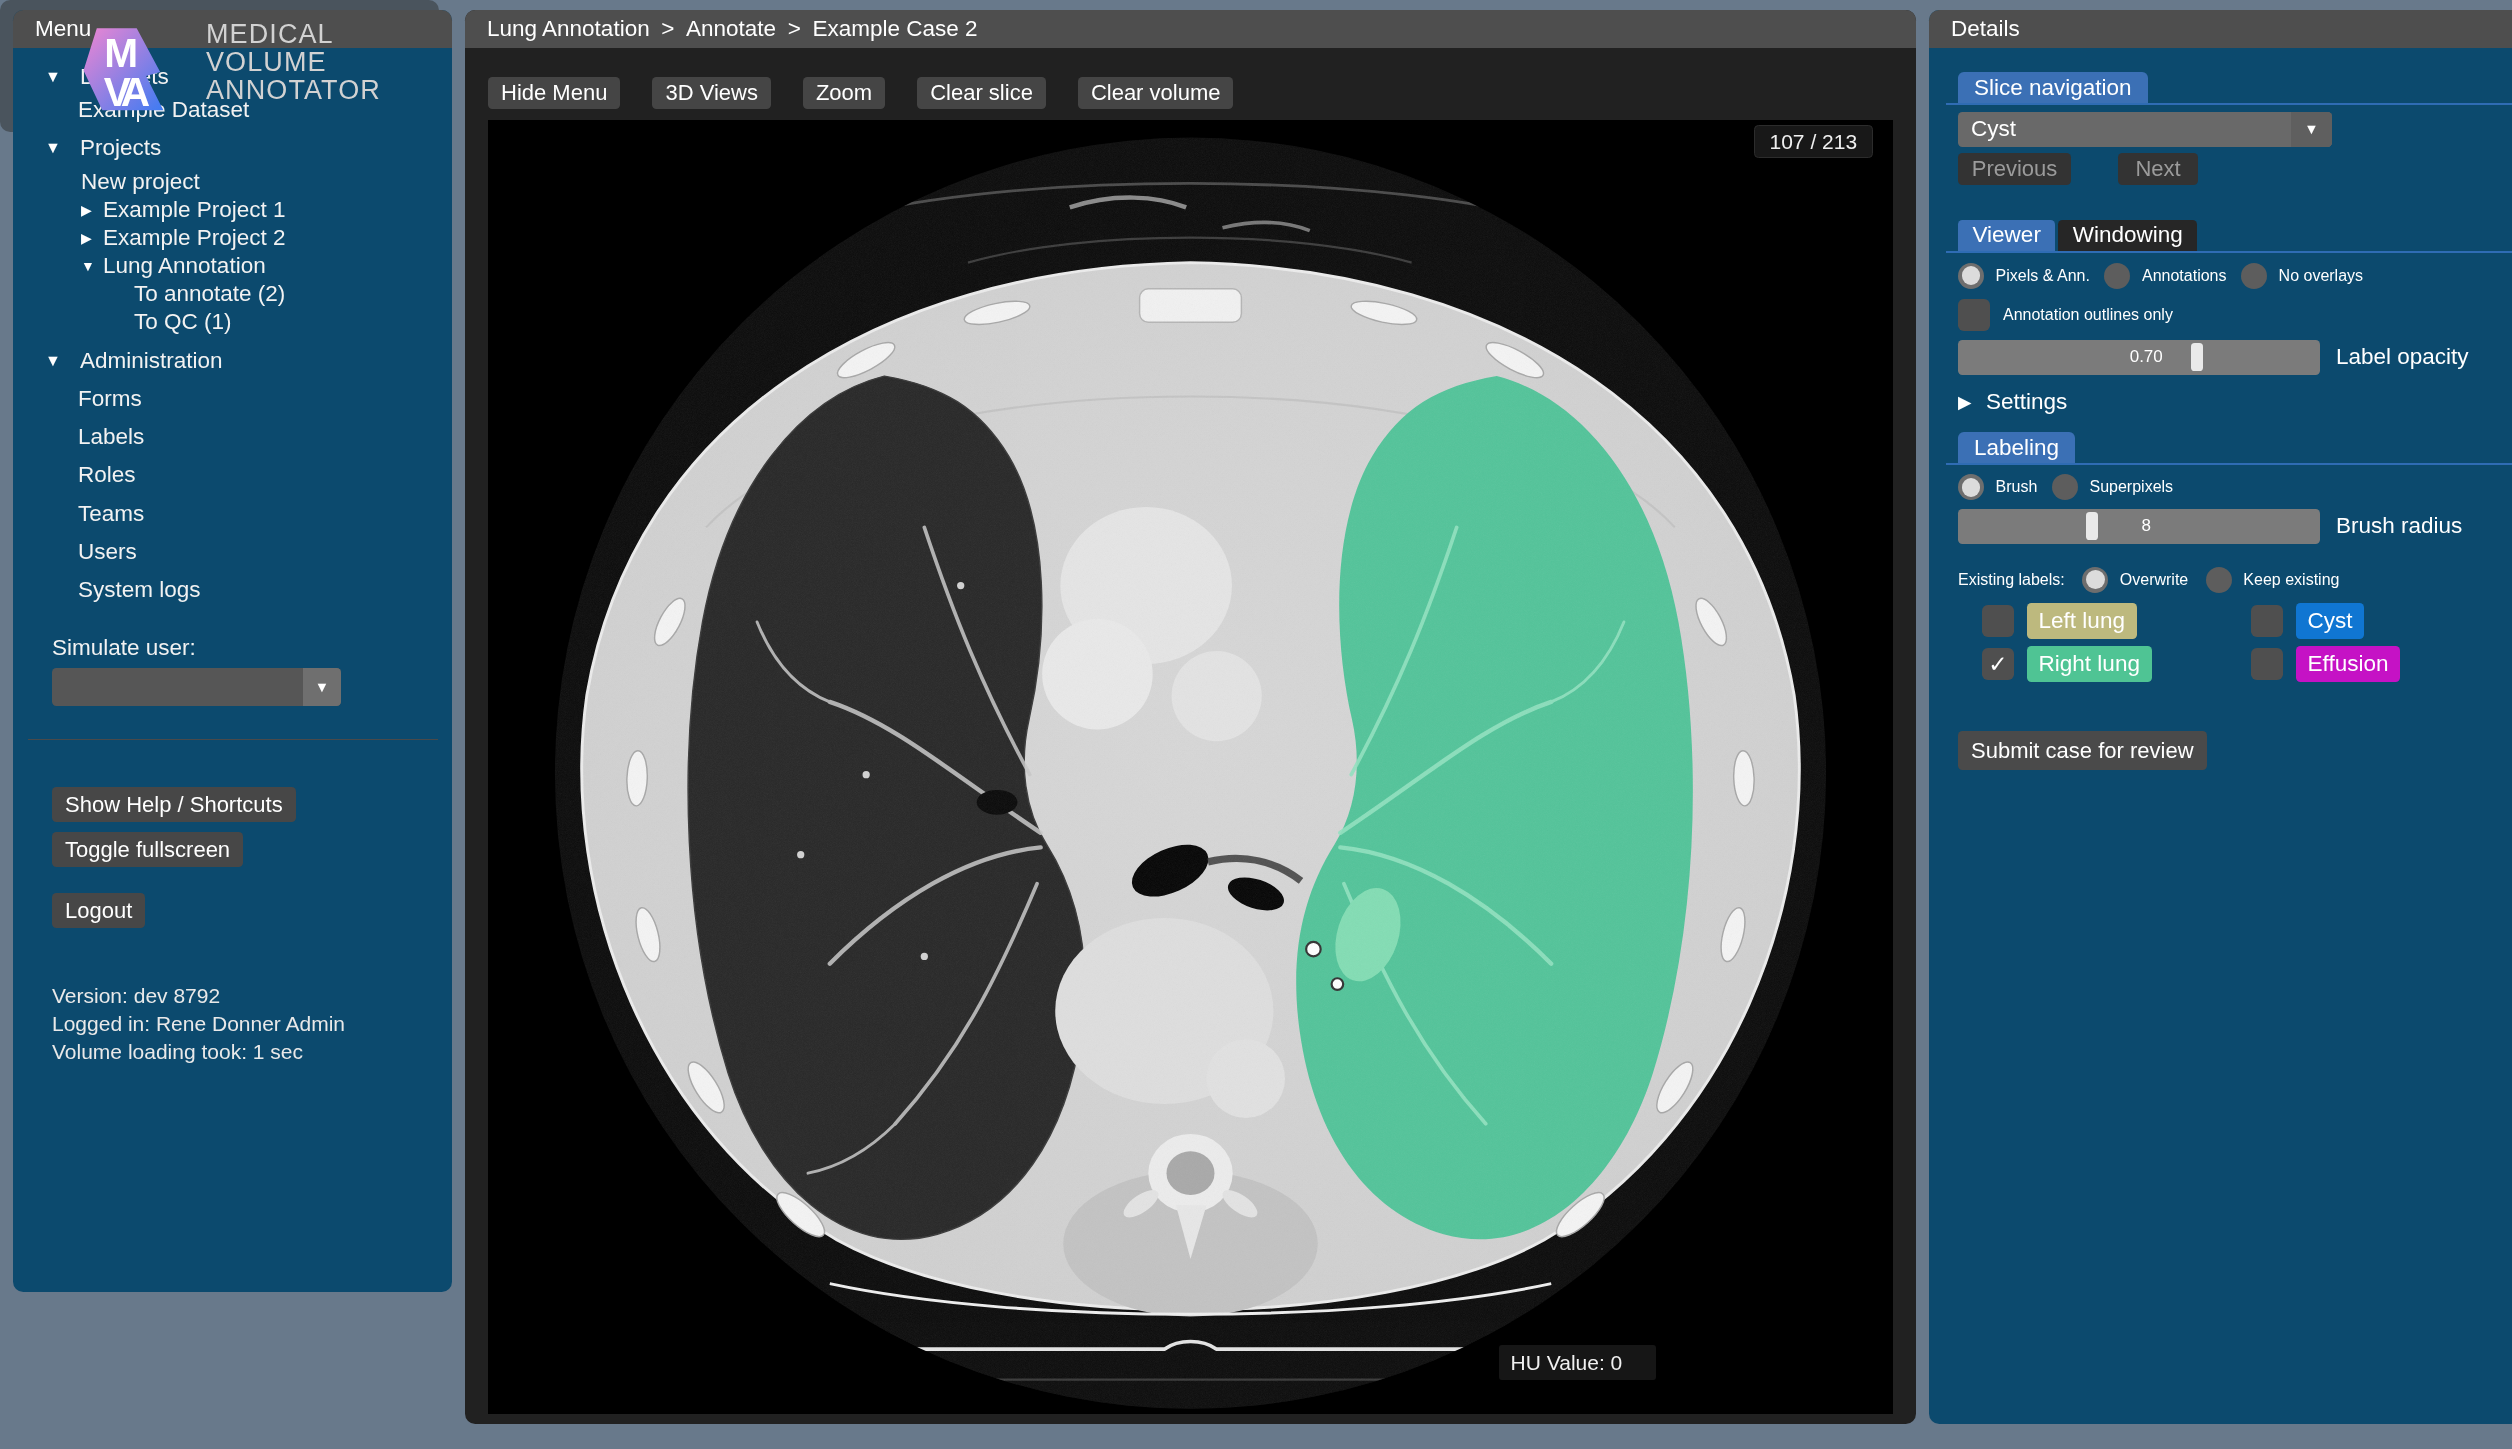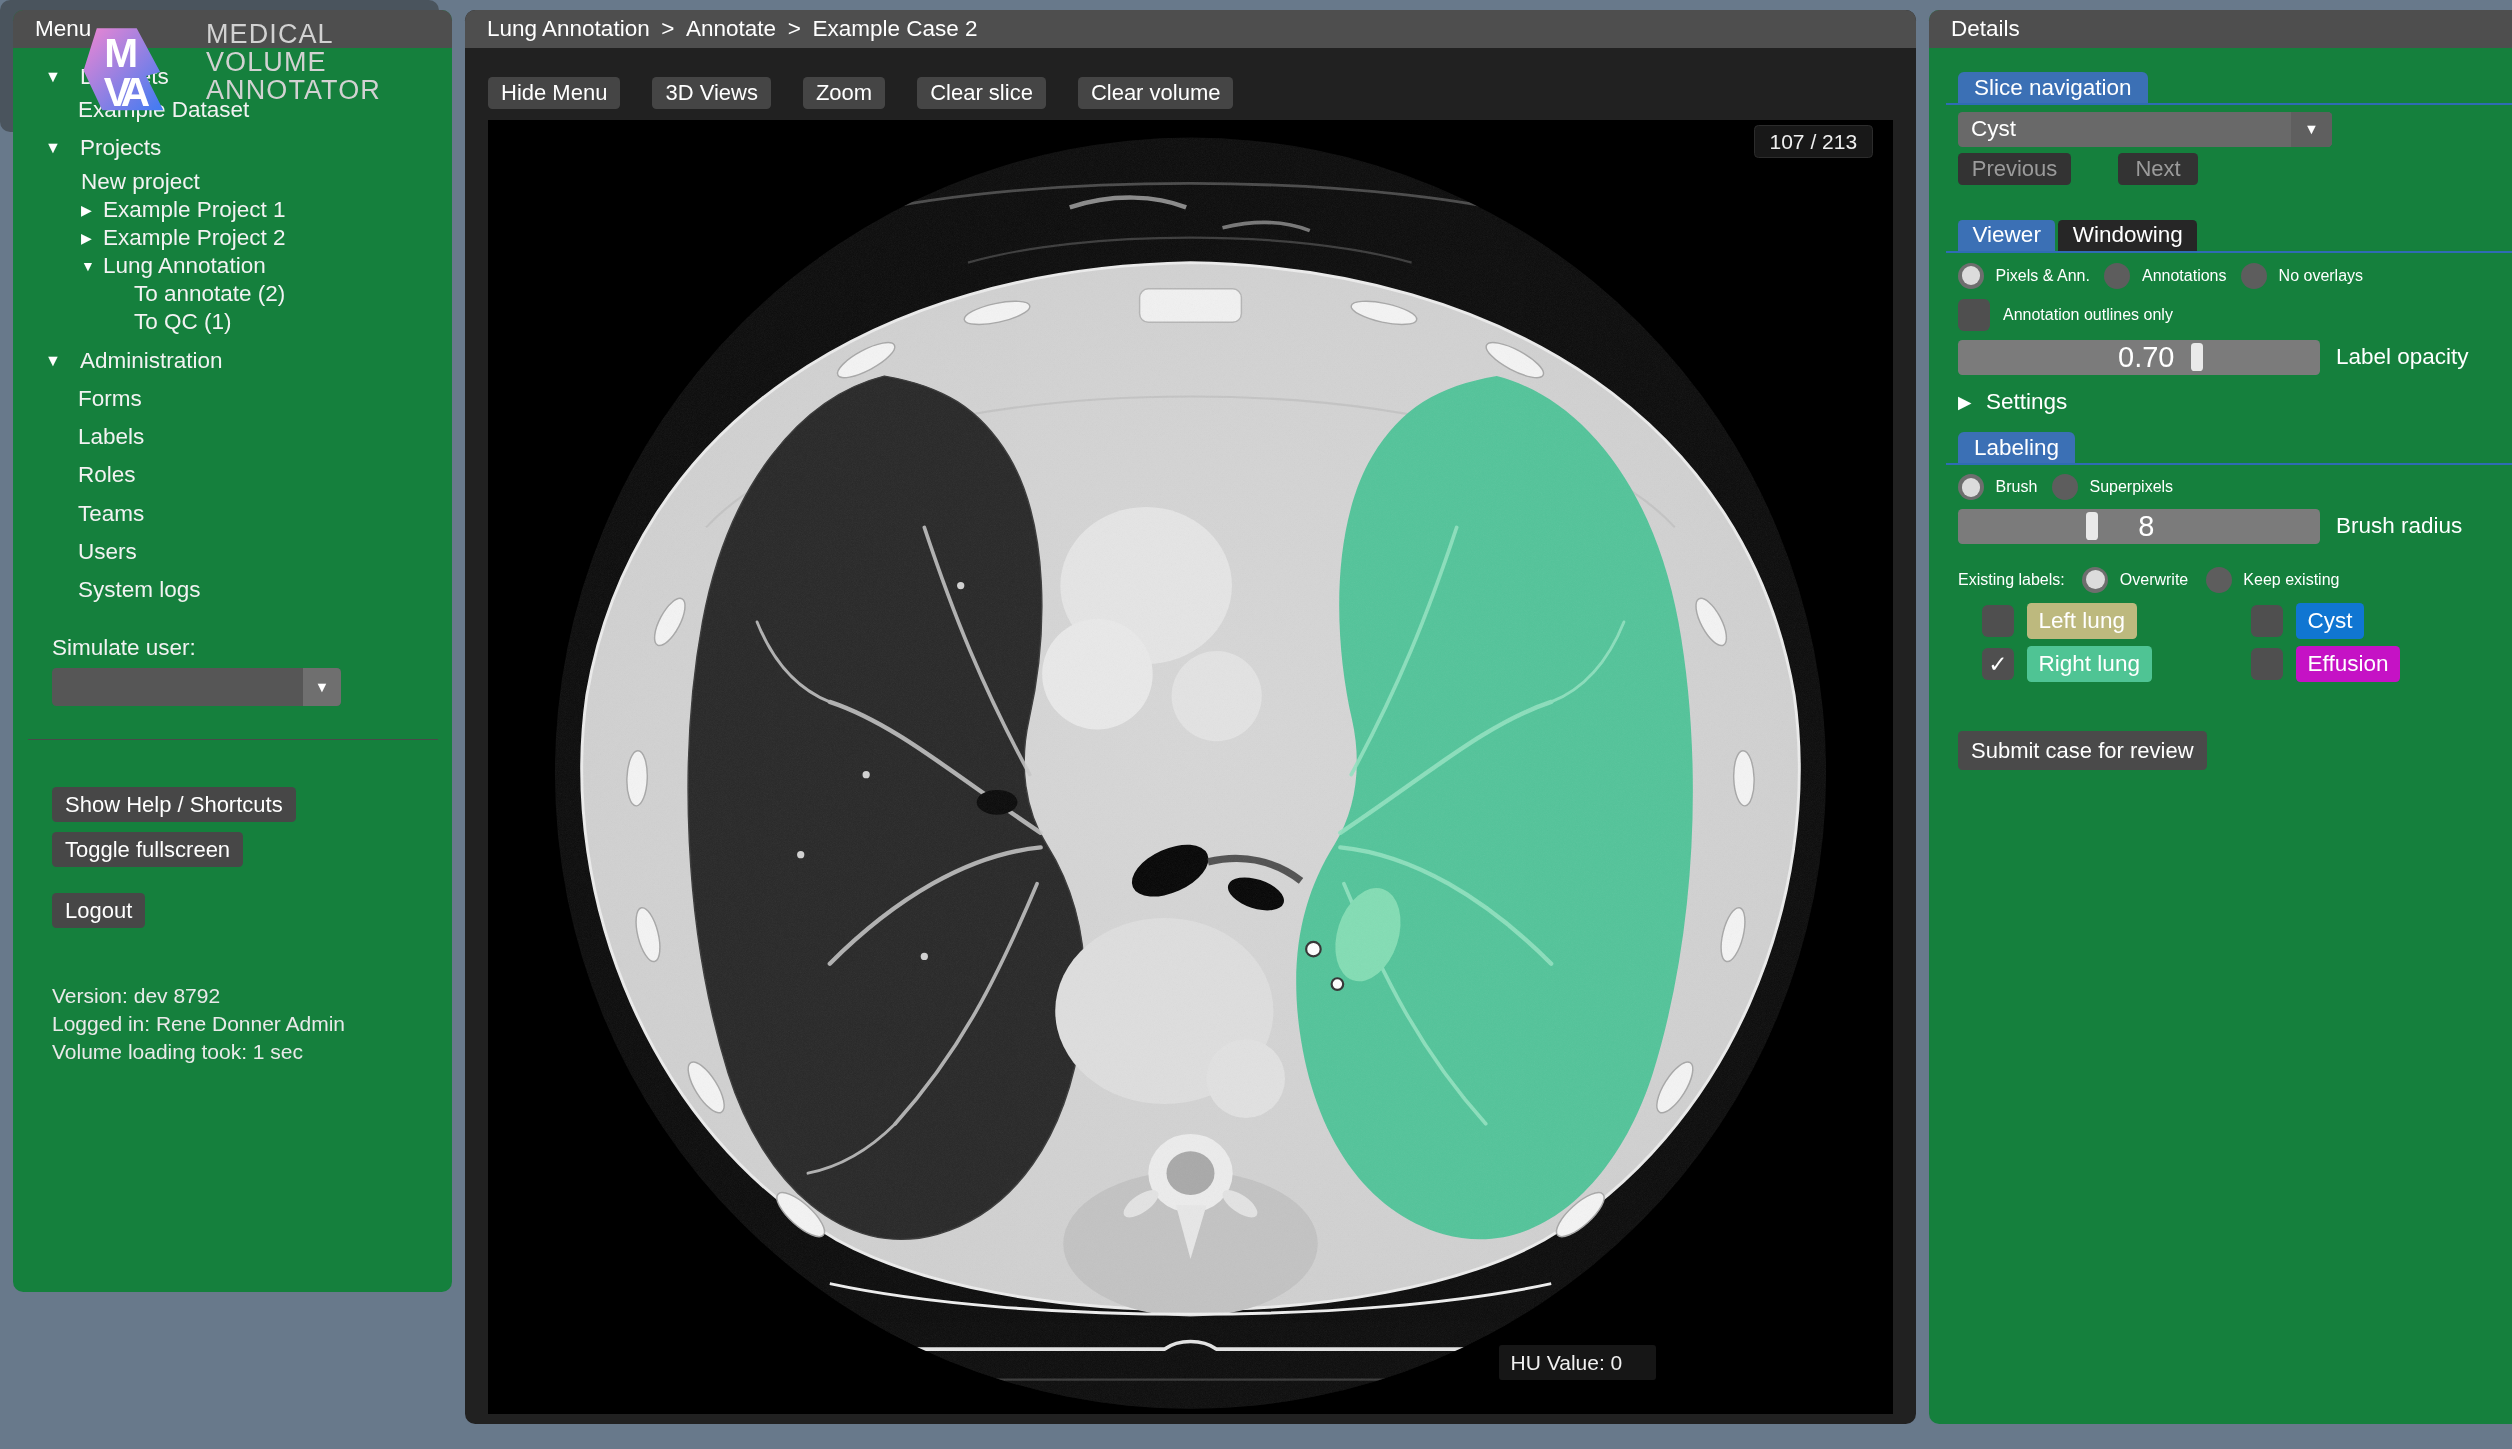--- a/index.html
+++ b/index.html
@@ -5,21 +5,21 @@
   * { margin:0; padding:0; box-sizing:border-box; }
   html,body { width:2512px; height:1450px; }
   body {
     background:#68798b;
     font-family:"Liberation Sans","DejaVu Sans",sans-serif;
     color:#f2f2f2; overflow:hidden;
   }
   .stage { position:relative; width:2512px; height:1450px; }
 
   
-  .panel { position:absolute; background:#15803d; border-radius:10.2px; overflow:hidden; }
+  .panel { position:absolute; background:#0c4a6e; border-radius:10.2px; overflow:hidden; }
   .panel-header {
     height:38px; background:#4e4e4e; display:flex; align-items:center;
     padding:0 22px; font-size:22.5px; color:#fff;
   }
   .btn {
     display:inline-flex; align-items:center; justify-content:center;
     background:#474747; color:#fff; border-radius:4.4px;
     font-size:22px; padding:0 13px; height:35px; white-space:nowrap; cursor:default;
   }
   .btn.disabled { background:#333333; color:#9b9b9b; }
@@ -108,21 +108,21 @@
   .radio.sel::after { content:''; position:absolute; inset:3.6px; border-radius:50%; background:#dcdcdc; }
   .rlabel { font-size:16px; color:#fff; white-space:nowrap; }
 
   .cb { width:32px; height:32px; border-radius:5.8px; background:#4f4f4f; flex:none;
         display:flex; align-items:center; justify-content:center; font-size:23px; color:#fff; }
   .cb-row { margin-top:10.2px; display:flex; align-items:center; gap:13px; }
 
   .slider-row { display:flex; align-items:center; }
   .slider { position:relative; width:362px; height:35px; background:#7b7b7b; border-radius:4.4px; flex:none; }
   .slider .val { position:absolute; left:52%; top:0; height:100%; transform:translateX(-50%);
-                 display:flex; align-items:center; font-size:29px; color:#fff; }
+                 display:flex; align-items:center; font-size:17px; color:#fff; }
   .slider .thumb { position:absolute; top:3.6px; width:11.6px; height:28px; background:#e9e9e9; border-radius:3.6px; }
   .slider-label { margin-left:16px; font-size:22.5px; color:#fff; white-space:nowrap; }
 
   .settings-row { margin-top:14.5px; display:flex; align-items:center; gap:14.5px; height:26px; }
   .settings-row .tri { font-size:17.5px; }
   .settings-row .rlabel { font-size:22.5px; }
 
   .existing-row { margin-top:23px; display:flex; align-items:center; gap:17.5px; height:26px; }
 
   .label-grid-row { display:flex; align-items:center; height:36px; margin-top:7.3px;padding-left:24px; }

